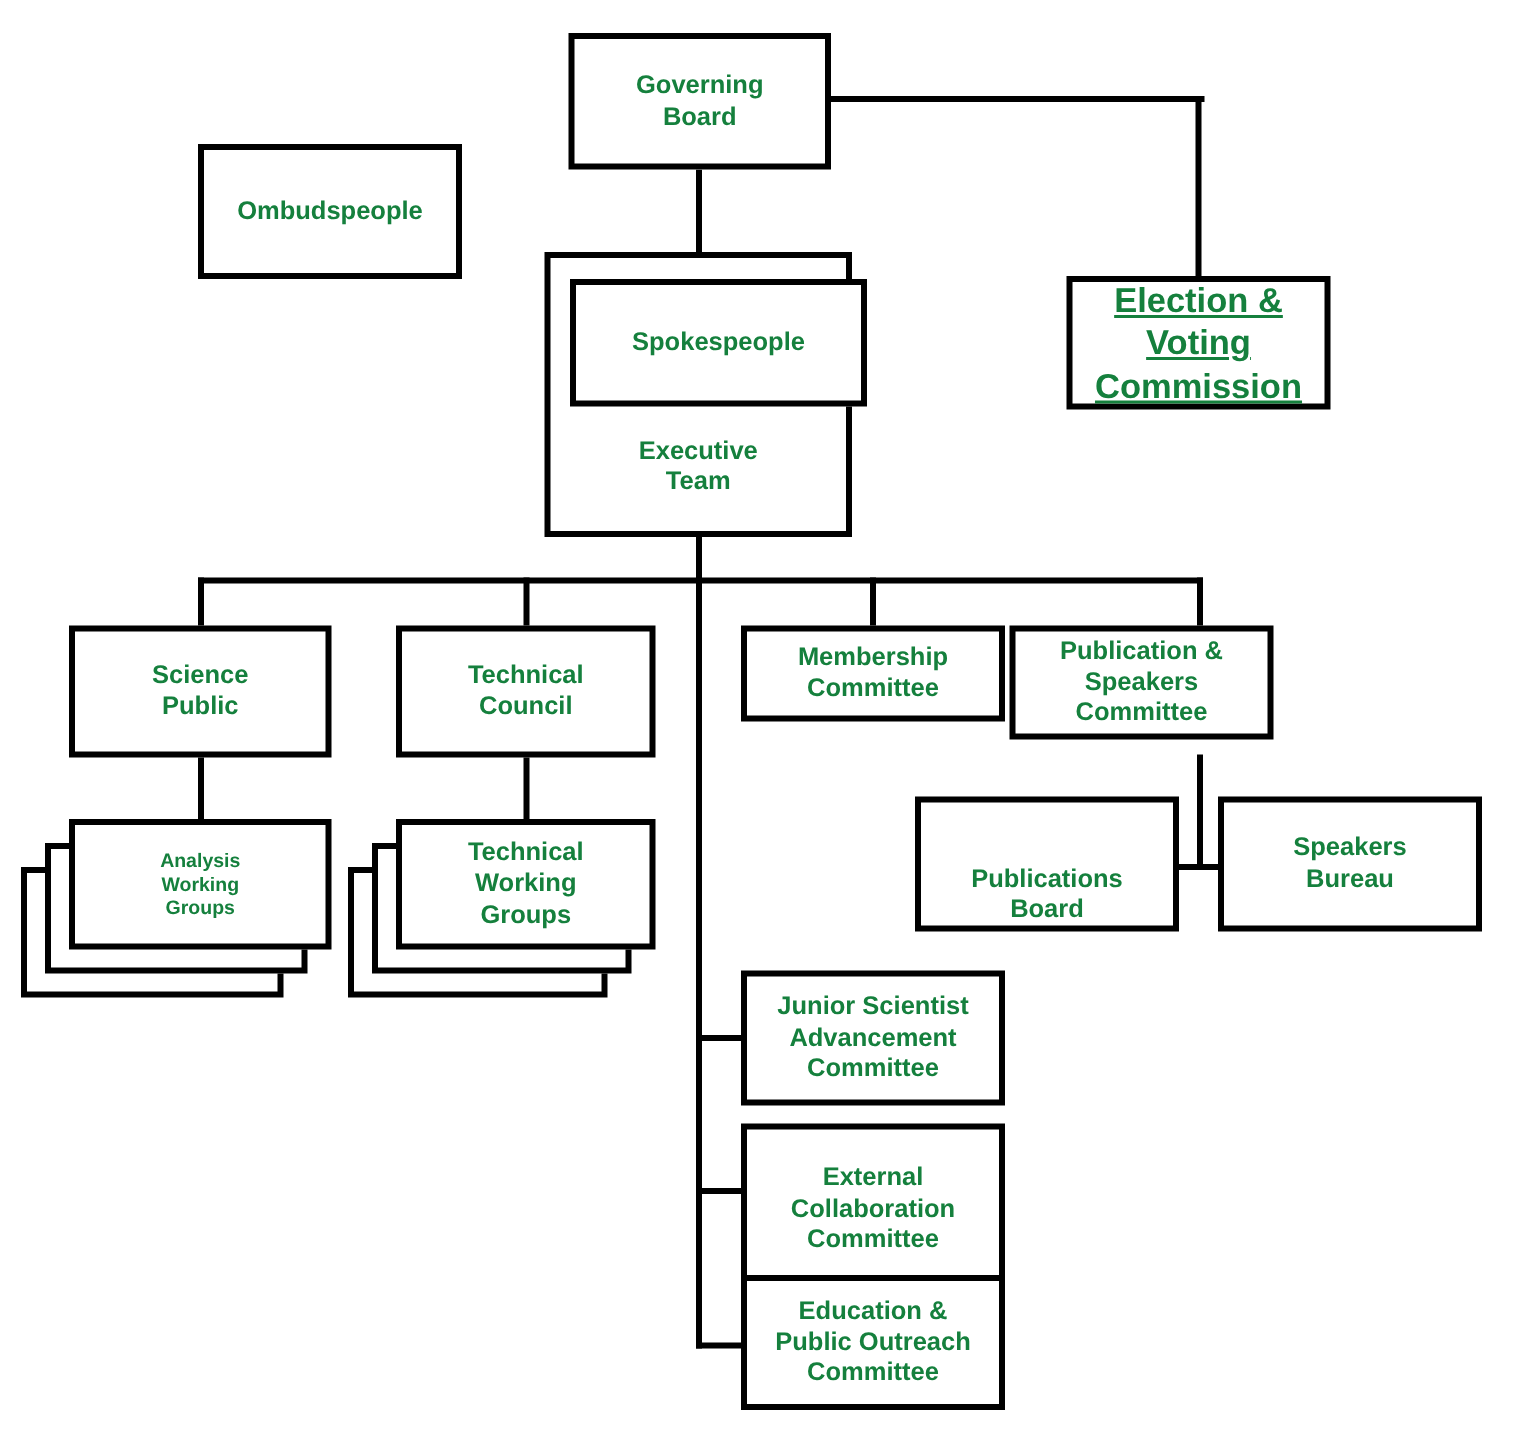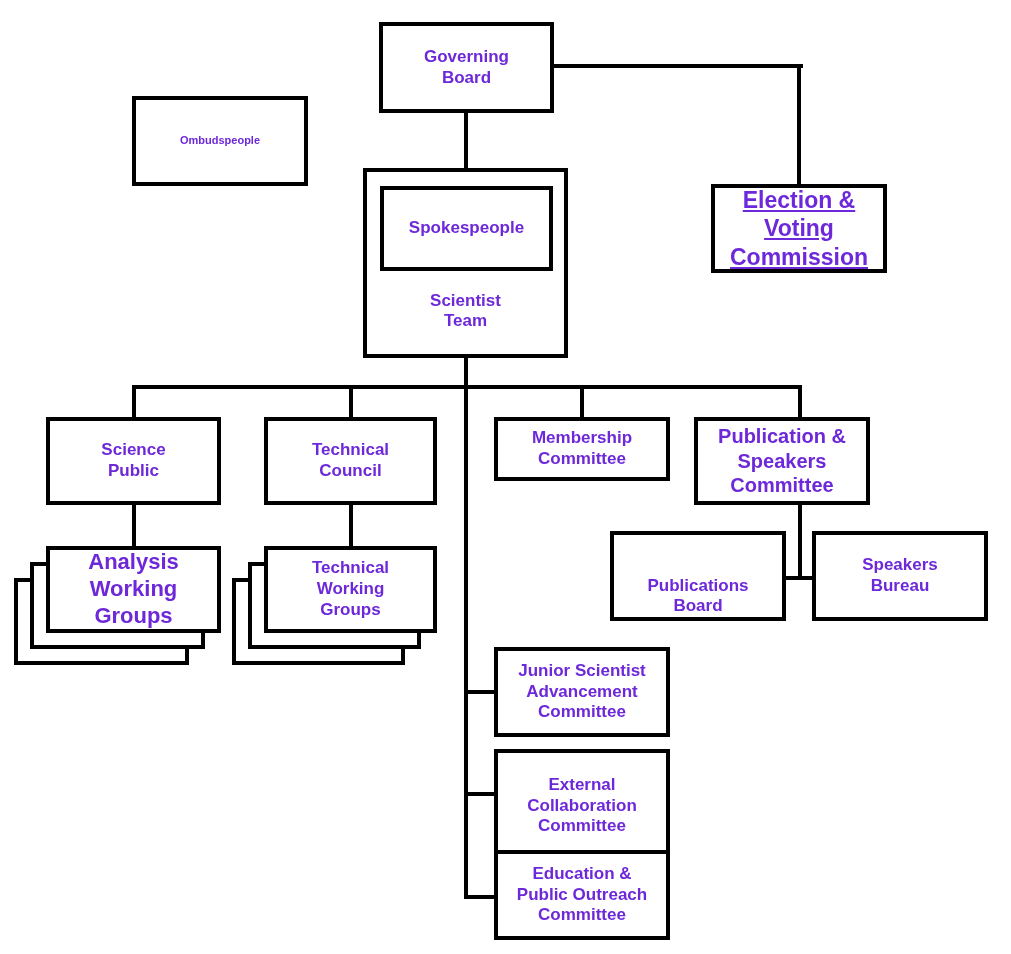--- a/index.html
+++ b/index.html
@@ -21,21 +21,21 @@
   .node {
     position: absolute;
     box-sizing: border-box;
     border: 4px solid #000000;
     background: #ffffff;
     display: flex;
     align-items: center;
     justify-content: center;
     text-align: center;
     font-weight: bold;
-    color: #6d28d9;
+    color: #15803d;
     line-height: 1.22;
     z-index: 5;
   }
   .node .lbl {
     display: block;
     padding: 0 6px;
     white-space: pre-line;
   }
   
   .stack-shell {
@@ -94,30 +94,30 @@
 
   <div class="line h" style="left:464px; top:690px; width:34px;"></div>
   <div class="line h" style="left:464px; top:792px; width:34px;"></div>
   <div class="line h" style="left:464px; top:895px; width:34px;"></div>
 
   <div class="node" style="left:379px; top:22px; width:175px; height:91px; font-size:17px;">
     <span class="lbl">Governing
 Board</span>
   </div>
 
-  <div class="node" style="left:132px; top:96px; width:176px; height:90px; font-size:11px;">
+  <div class="node" style="left:132px; top:96px; width:176px; height:90px; font-size:17px;">
     <span class="lbl">Ombudspeople</span>
   </div>
 
   <div class="node container" style="left:363px; top:168px; width:205px; height:190px; font-size:17px;">
-    <span class="lbl">Scientist
+    <span class="lbl">Executive
 Team</span>
   </div>
 
-  <div class="node nested-child" style="left:380px; top:186px; width:173px; height:85px; font-size:17px;">
+  <div class="node nested-child" style="left:380px; top:186px; width:198px; height:85px; font-size:17px;">
     <span class="lbl">Spokespeople</span>
   </div>
 
   <div class="node" style="left:711px; top:184px; width:176px; height:89px; font-size:23px;text-decoration:underline;">
     <span class="lbl">Election &amp; Voting
 Commission</span>
   </div>
 
   <div class="node" style="left:46px; top:417px; width:175px; height:88px; font-size:17px;">
     <span class="lbl">Science
@@ -127,29 +127,29 @@
   <div class="node" style="left:264px; top:417px; width:173px; height:88px; font-size:17px;">
     <span class="lbl">Technical
 Council</span>
   </div>
 
   <div class="node" style="left:494px; top:417px; width:176px; height:64px; font-size:17px;">
     <span class="lbl">Membership
 Committee</span>
   </div>
 
-  <div class="node" style="left:694px; top:417px; width:176px; height:88px; font-size:20px;">
+  <div class="node" style="left:673px; top:417px; width:176px; height:76px; font-size:17px;">
     <span class="lbl">Publication &amp;
 Speakers
 Committee</span>
   </div>
 
   <div class="stack-shell" style="left:14px; top:578px; width:175px; height:87px;"></div>
   <div class="stack-shell s2" style="left:30px; top:562px; width:175px; height:87px;"></div>
-  <div class="node stack-front" style="left:46px; top:546px; width:175px; height:87px; font-size:22px;">
+  <div class="node stack-front" style="left:46px; top:546px; width:175px; height:87px; font-size:13px;">
     <span class="lbl">Analysis
 Working
 Groups</span>
   </div>
 
   <div class="stack-shell" style="left:232px; top:578px; width:173px; height:87px;"></div>
   <div class="stack-shell s2" style="left:248px; top:562px; width:173px; height:87px;"></div>
   <div class="node stack-front" style="left:264px; top:546px; width:173px; height:87px; font-size:17px;">
     <span class="lbl">Technical
 Working

